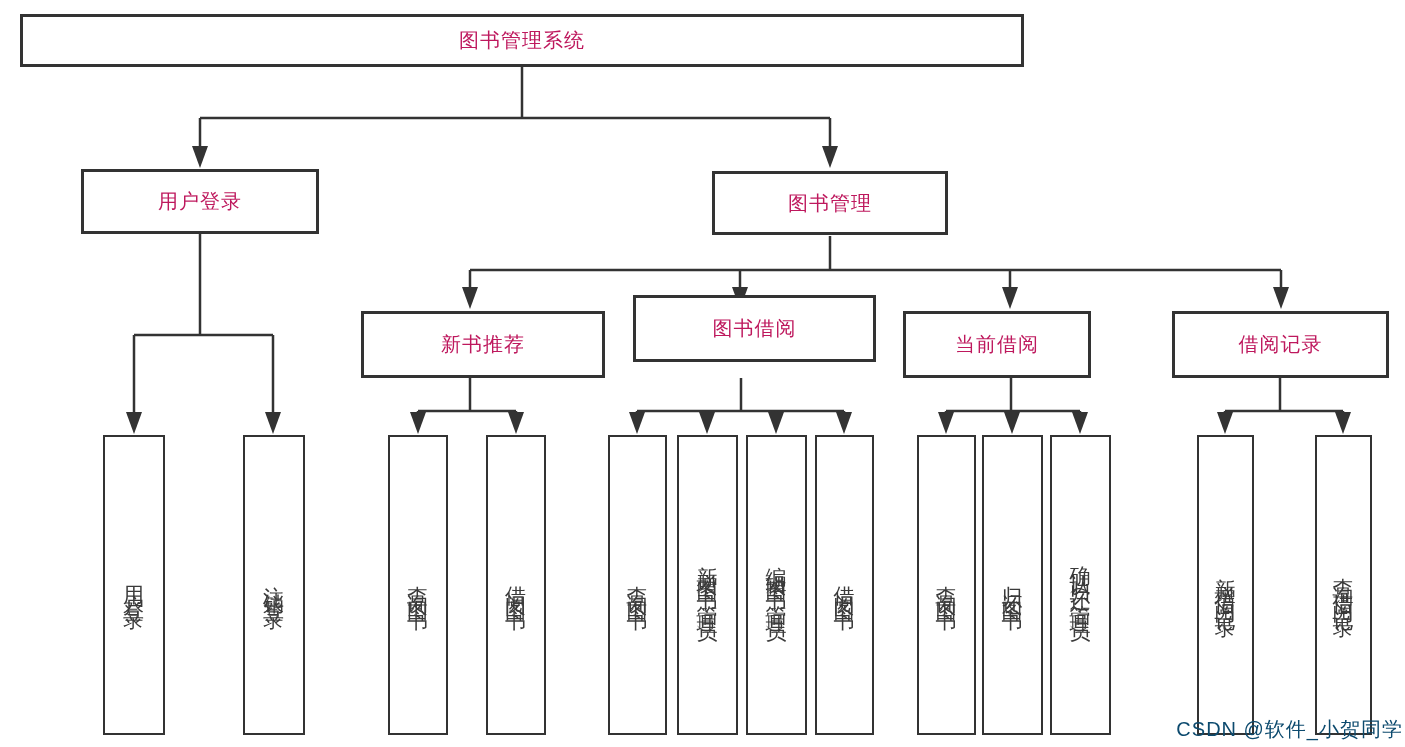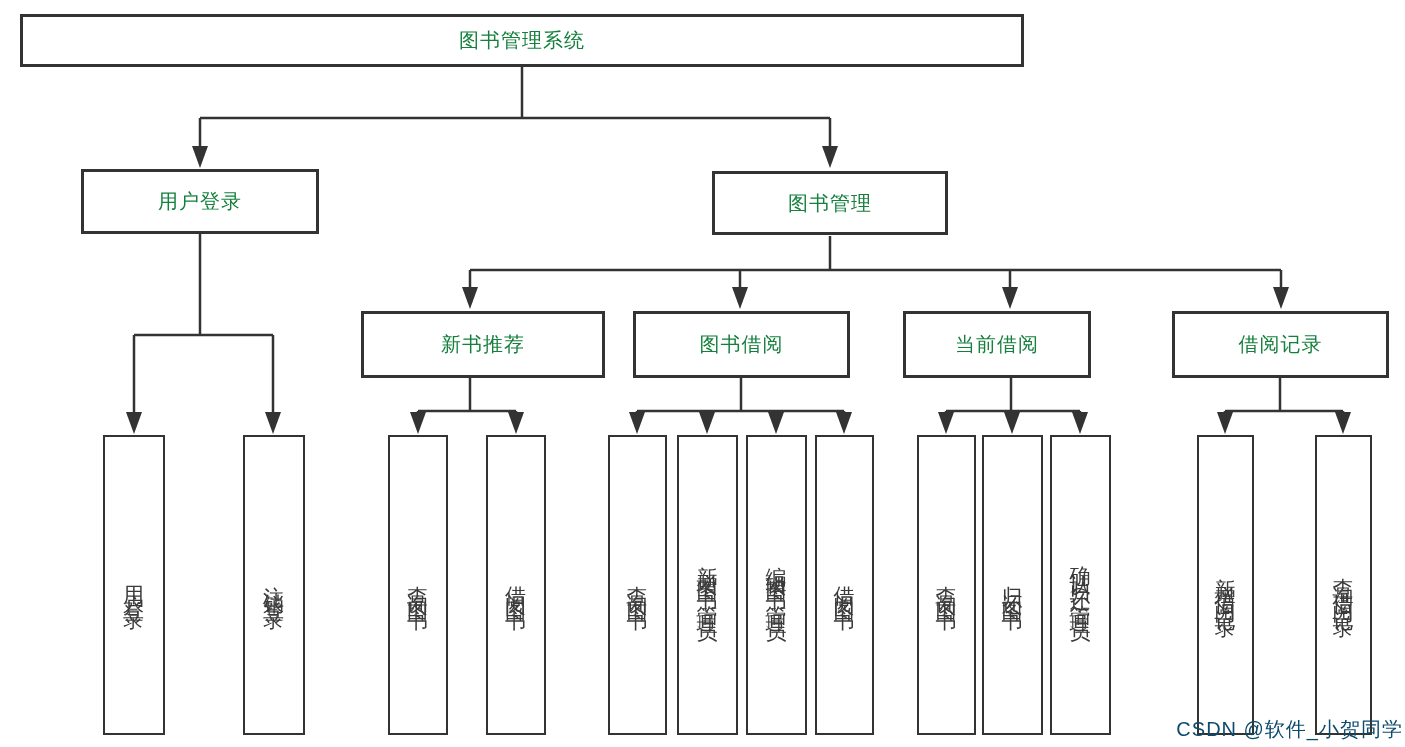--- a/index.html
+++ b/index.html
@@ -21,21 +21,21 @@
     width: 1405px;
     height: 747px;
   }
   .connector-layer line { stroke: #333333; stroke-width: 2.5; }
   .connector-layer polygon { fill: #333333; }
   .hbox {
     position: absolute;
     box-sizing: border-box;
     background: #ffffff;
     border: 3px solid #333333;
-    color: #15803d;
+    color: #be185d;
     display: flex;
     align-items: center;
     justify-content: center;
     font-size: 20px;
     letter-spacing: 1px;
     white-space: nowrap;
   }
   .hbox.root { font-size: 20px; }
   .vbox {
     position: absolute;
@@ -146,21 +146,21 @@
         <polygon points="1335,412 1351,412 1343,434"></polygon>
     </g>
   </svg>
 
   <div class="hbox root" style="left:20px; top:14px; width:1004px; height:53px;">图书管理系统</div>
 
   <div class="hbox" style="left:81px; top:169px; width:238px; height:65px;">用户登录</div>
   <div class="hbox" style="left:712px; top:171px; width:236px; height:64px;">图书管理</div>
 
   <div class="hbox" style="left:361px; top:311px; width:244px; height:67px;">新书推荐</div>
-  <div class="hbox" style="left:633px; top:311px; width:217px; height:67px;">图书借阅</div>
+  <div class="hbox" style="left:633px; top:295px; width:243px; height:67px;">图书借阅</div>
   <div class="hbox" style="left:903px; top:311px; width:188px; height:67px;">当前借阅</div>
   <div class="hbox" style="left:1172px; top:311px; width:217px; height:67px;">借阅记录</div>
 
   <div class="vbox" style="left:103px; width:62px;">
     <span class="vtext">用户登录</span>
   </div>
   <div class="vbox" style="left:243px; width:62px;">
     <span class="vtext">注销登录</span>
   </div>
 

